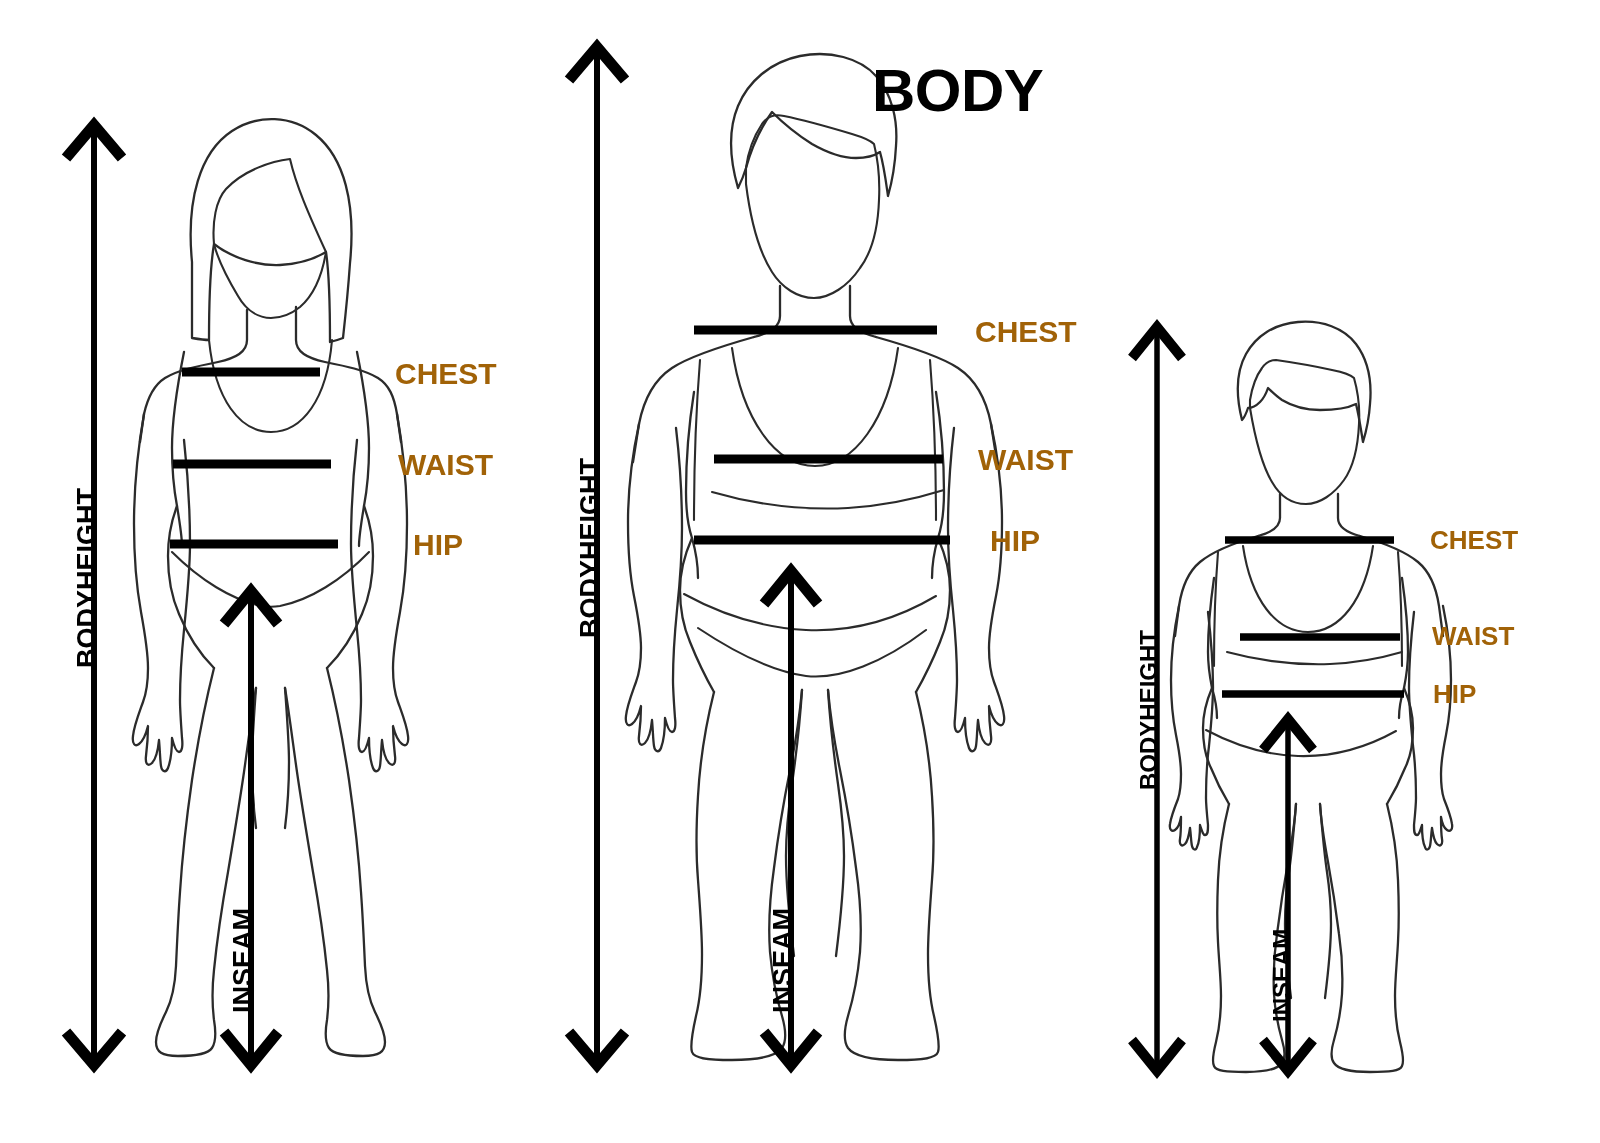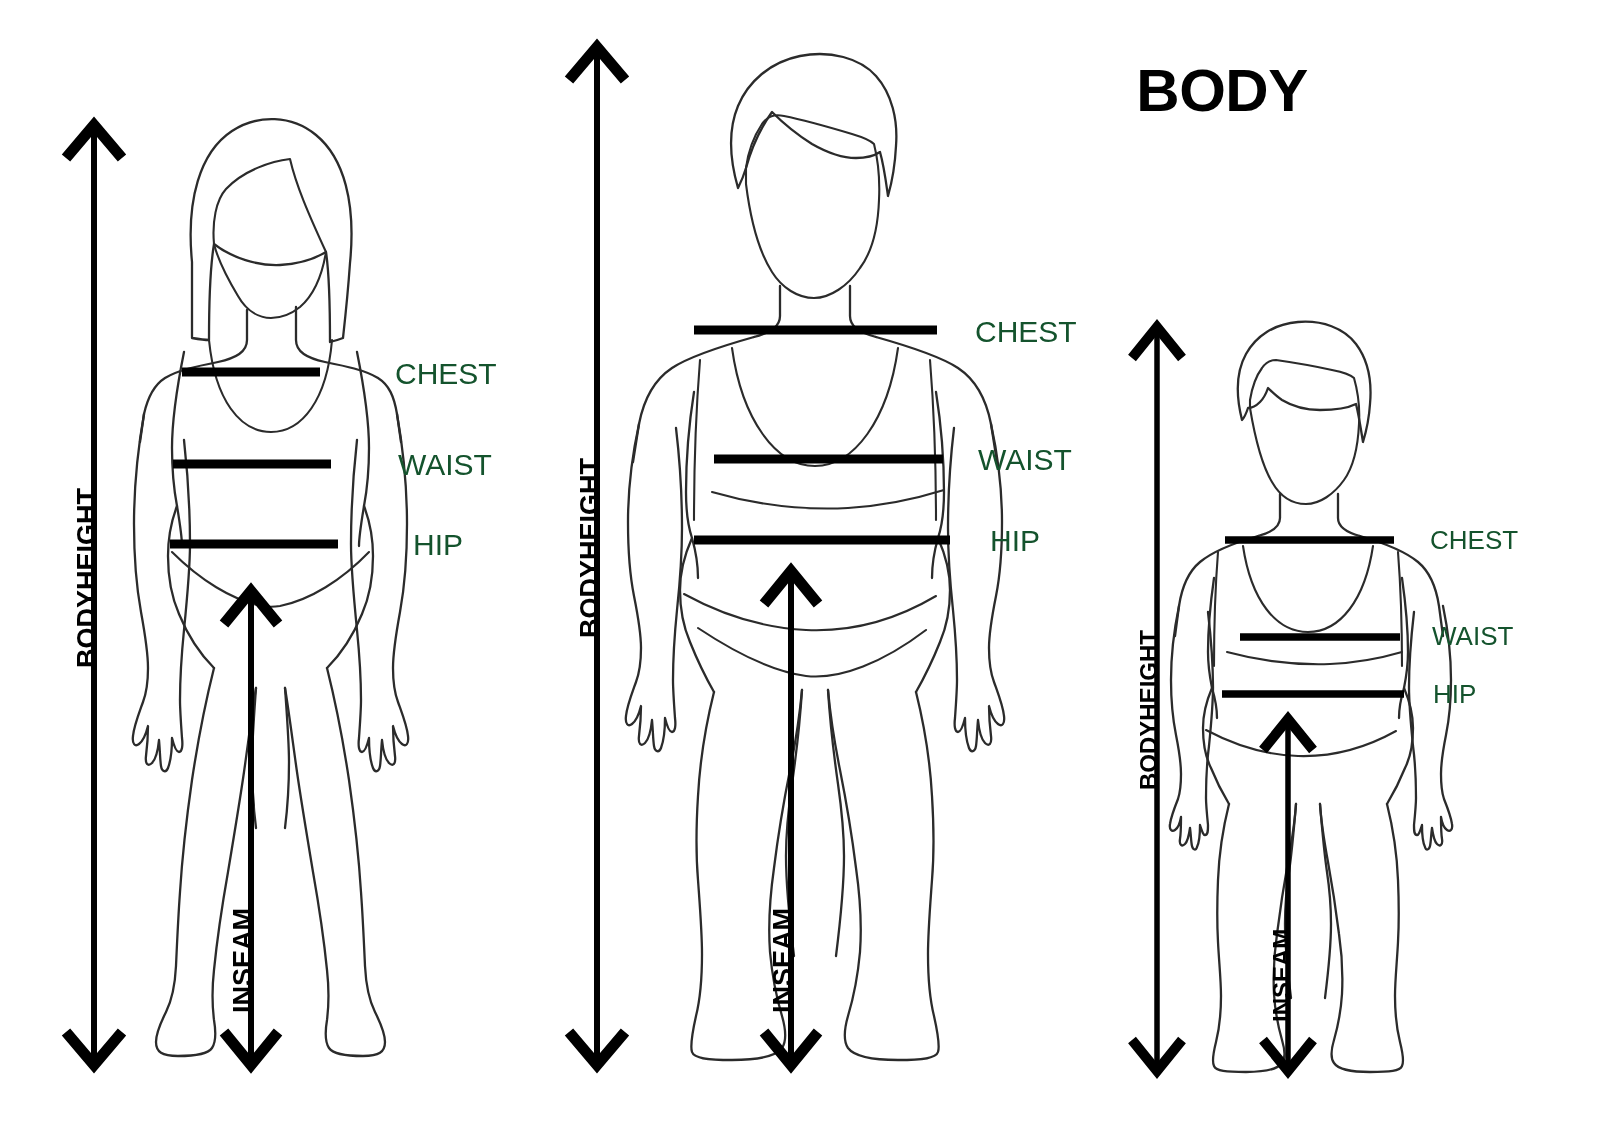--- a/index.html
+++ b/index.html
@@ -72,32 +72,32 @@
     stroke: #000000;
     stroke-width: 10;
     stroke-linecap: butt;
     stroke-linejoin: miter;
   }
   .title-block {
     position: absolute;
     right: 28px;
     top: 58px;
     width: 700px;
-    text-align: center;
+    text-align: left;
     font-weight: bold;
     font-size: 60px;
     line-height: 1.1;
     letter-spacing: -0.5px;
     color: #000000;
     font-family: "Liberation Sans", sans-serif;
   }
   .side-label {
     position: absolute;
-    font-weight: normal;
-    color: #14532d;
+    font-weight: bold;
+    color: #a16207;
     font-family: "Liberation Sans", sans-serif;
     white-space: nowrap;
   }
   .vert-label {
     position: absolute;
     font-weight: bold;
     color: #000000;
     font-family: "Liberation Sans", sans-serif;
     white-space: nowrap;
     transform-origin: 0 0;

